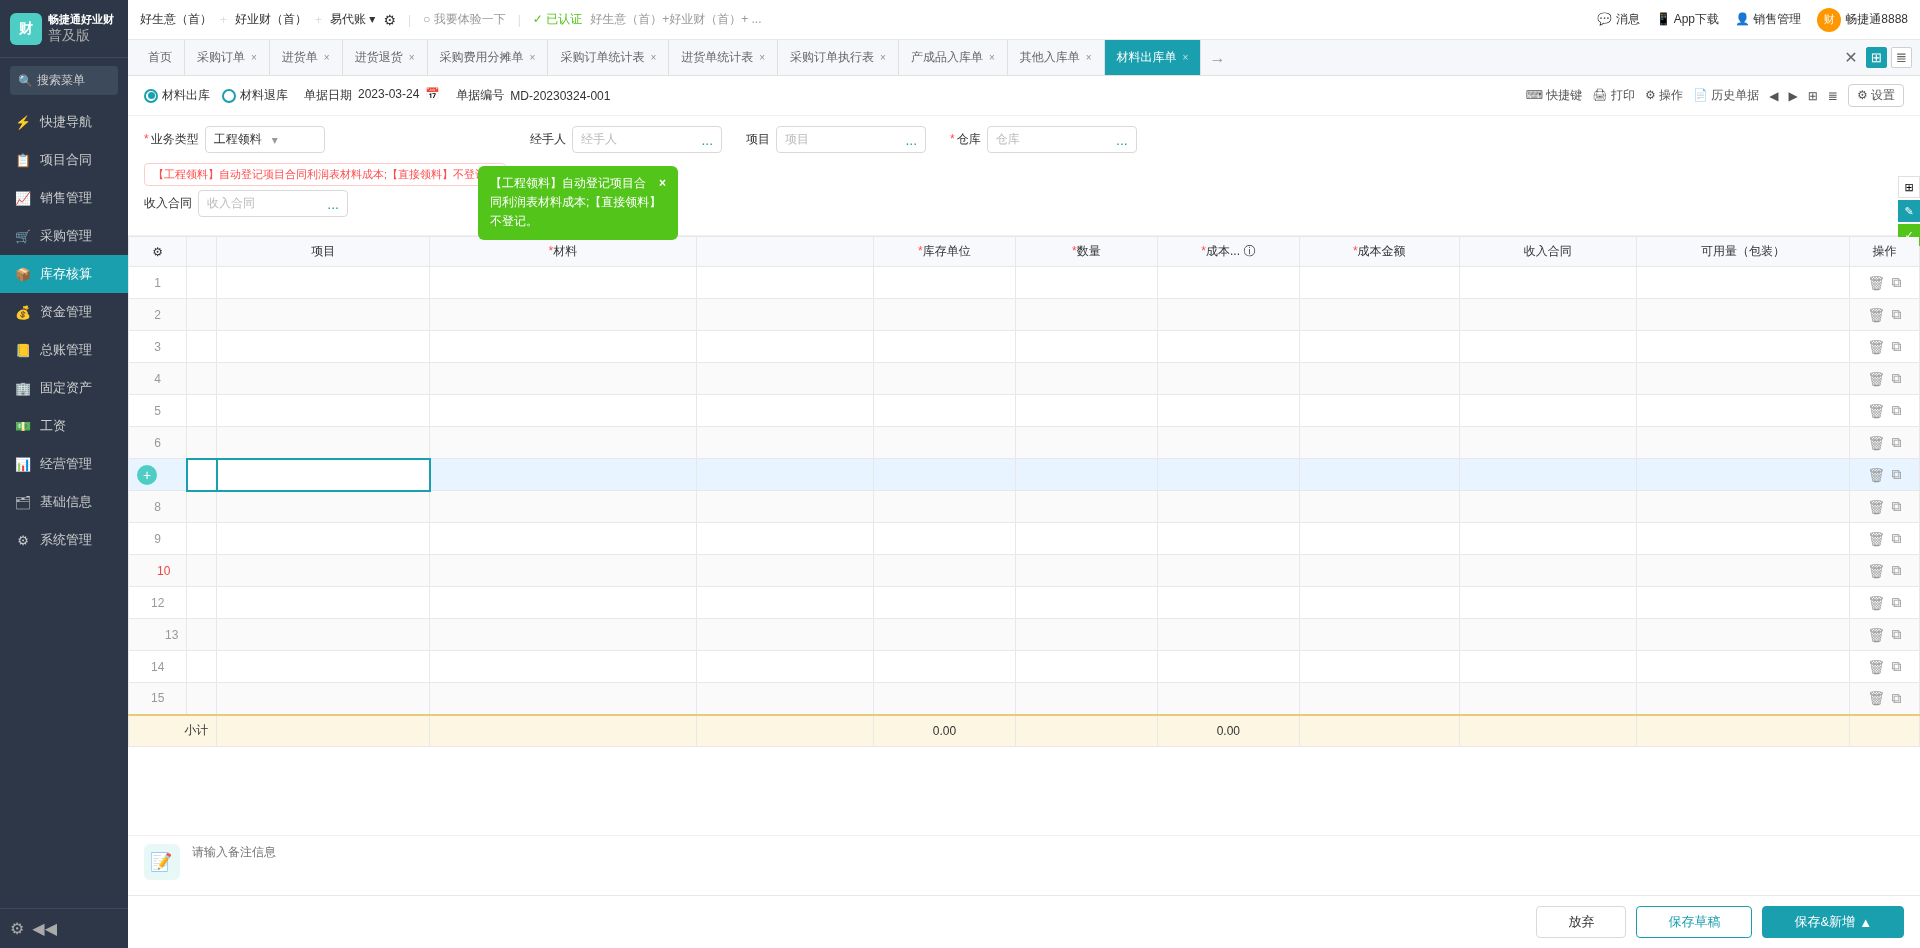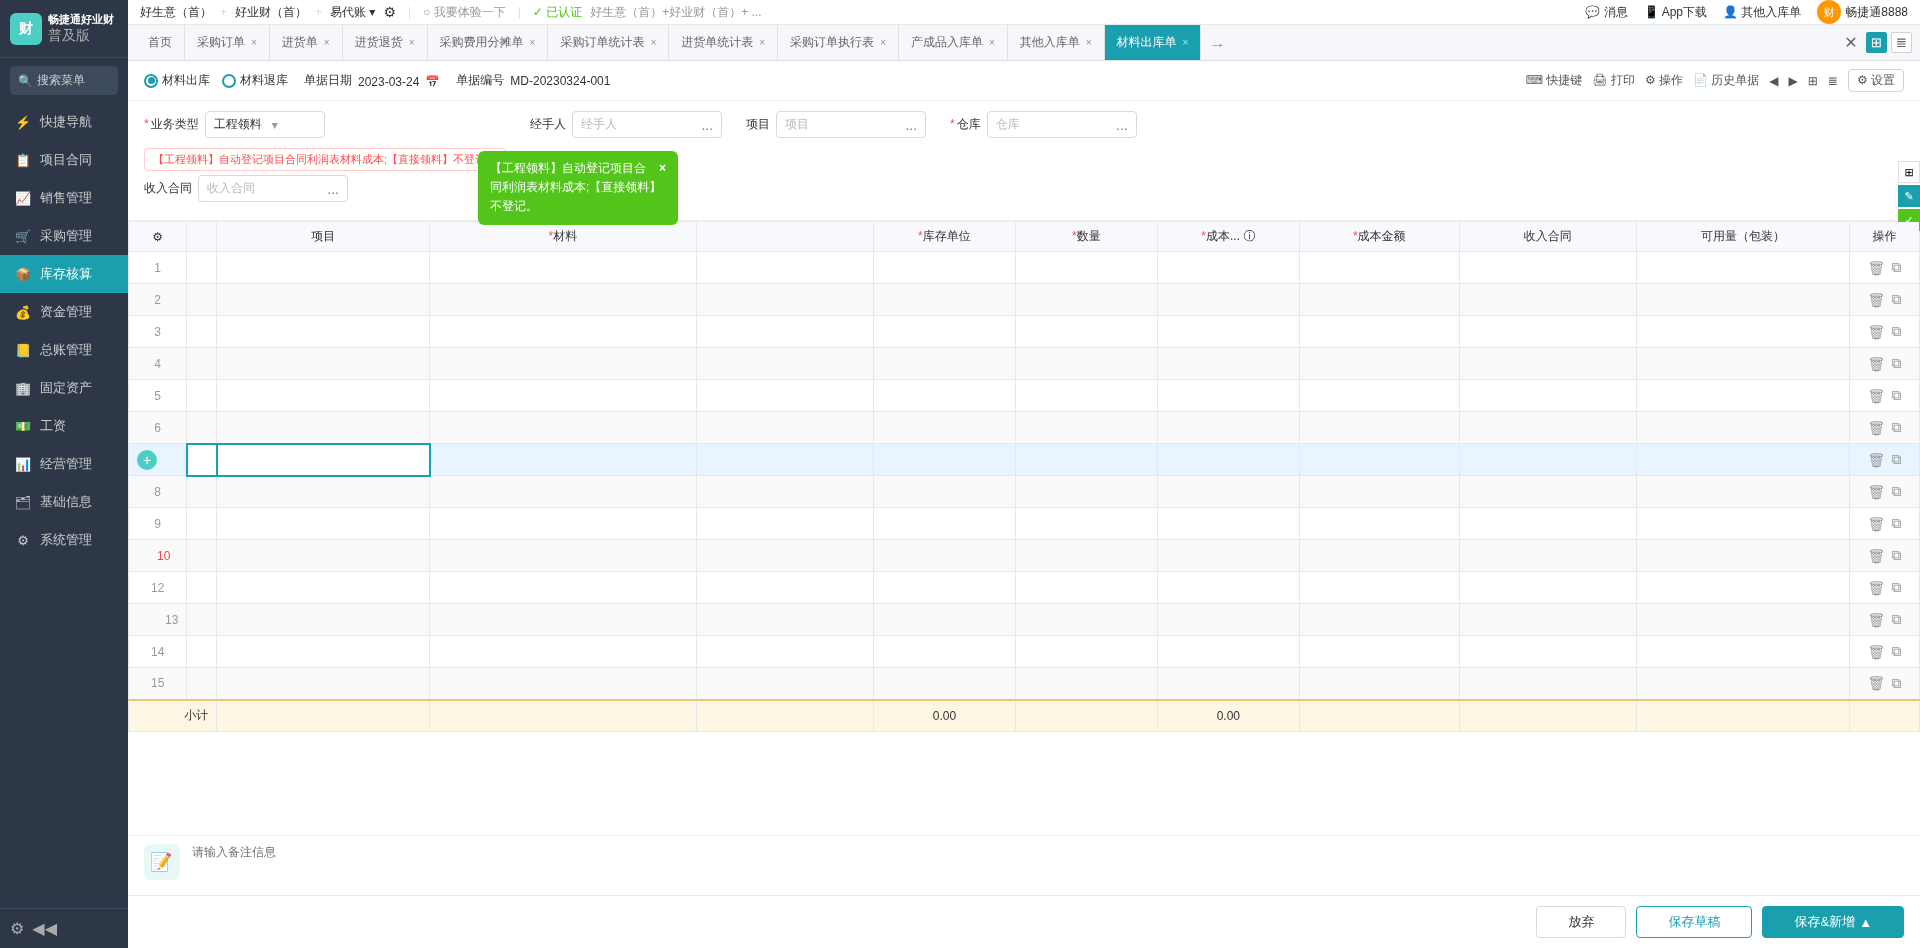--- a/index.html
+++ b/index.html
@@ -15,42 +15,42 @@
     .sidebar-item { display: flex; align-items: center; gap: 8px; padding: 10px 14px; color: #ccc; cursor: pointer; font-size: 13px; }
     .sidebar-item.active { background: #1a9fae; color: white; }
     .sidebar-item-icon { width: 18px; height: 18px; display: flex; align-items: center; justify-content: center; flex-shrink: 0; }
     .sidebar-bottom { padding: 10px; display: flex; gap: 8px; border-top: 1px solid #3d4a5c; }
     .sidebar-bottom-btn { background: none; border: none; color: #aaa; cursor: pointer; font-size: 16px; }
 
     
     .main { flex: 1; display: flex; flex-direction: column; overflow: hidden; }
 
     
-    .topbar { background: #fff; border-bottom: 1px solid #e8e8e8; padding: 0 12px; display: flex; align-items: center; height: 25px; gap: 8px; }
+    .topbar { background: #fff; border-bottom: 1px solid #e8e8e8; padding: 0 12px; display: flex; align-items: center; height: 40px; gap: 8px; }
     .topbar-item { font-size: 12px; color: #333; cursor: pointer; display: flex; align-items: center; gap: 3px; white-space: nowrap; }
     .topbar-divider { color: #ddd; }
     .topbar-certified { color: #52c41a; display: flex; align-items: center; gap: 3px; }
     .topbar-right { margin-left: auto; display: flex; align-items: center; gap: 16px; }
     .topbar-right-item { display: flex; align-items: center; gap: 4px; color: #333; cursor: pointer; font-size: 12px; }
 
     
     .tabbar { background: #f5f7fa; border-bottom: 1px solid #e0e0e0; display: flex; align-items: center; padding: 0 8px; height: 36px; overflow-x: auto; }
     .tab { padding: 0 12px; height: 36px; display: flex; align-items: center; gap: 6px; font-size: 12px; color: #666; cursor: pointer; border-right: 1px solid #e0e0e0; white-space: nowrap; flex-shrink: 0; }
     .tab.active { background: #1a9fae; color: white; }
     .tab-close { font-size: 10px; color: inherit; opacity: 0.7; cursor: pointer; }
     .tabbar-close { margin-left: auto; cursor: pointer; font-size: 16px; color: #666; padding: 4px; }
 
     
     .content { flex: 1; background: #fff; overflow: auto; display: flex; flex-direction: column; }
     .form-header { padding: 8px 16px; border-bottom: 1px solid #f0f0f0; display: flex; align-items: center; gap: 16px; }
     .radio-group { display: flex; align-items: center; gap: 12px; }
     .radio-label { display: flex; align-items: center; gap: 4px; cursor: pointer; }
     .radio-dot { width: 14px; height: 14px; border-radius: 50%; border: 2px solid #1a9fae; display: flex; align-items: center; justify-content: center; }
     .radio-dot.checked::after { content: ''; width: 7px; height: 7px; border-radius: 50%; background: #1a9fae; display: block; }
-    .form-date { display: flex; align-items: flex-end; gap: 6px; font-size: 12px; }
+    .form-date { display: flex; align-items: flex-start; gap: 6px; font-size: 12px; }
     .form-num { display: flex; align-items: center; gap: 6px; font-size: 12px; }
     .header-actions { margin-left: auto; display: flex; align-items: center; gap: 10px; }
     .header-action-btn { background: none; border: none; cursor: pointer; font-size: 12px; color: #555; display: flex; align-items: center; gap: 3px; }
     .settings-btn { background: none; border: 1px solid #d0d0d0; border-radius: 4px; padding: 2px 8px; cursor: pointer; font-size: 12px; color: #555; display: flex; align-items: center; gap: 3px; }
 
     
     .form-fields { padding: 10px 16px; display: flex; gap: 0; flex-wrap: wrap; border-bottom: 1px solid #f0f0f0; position: relative; }
     .form-row { display: flex; align-items: flex-start; gap: 0; width: 100%; }
     .form-group { display: flex; align-items: center; gap: 6px; margin-right: 24px; margin-bottom: 8px; }
     .required-star { color: #ff4d4f; margin-right: 2px; }
@@ -184,21 +184,21 @@
     <span class="topbar-item">易代账 ▾</span>
     <button class="topbar-item" style="border:none;background:none;font-size:14px;">⚙</button>
     <span style="color:#ddd;margin:0 4px;">|</span>
     <span class="topbar-item" style="color:#999;">○ 我要体验一下</span>
     <span style="color:#ddd;margin:0 4px;">|</span>
     <span class="topbar-certified">✓ 已认证</span>
     <span class="topbar-item" style="color:#999;">好生意（首）+好业财（首）+ ...</span>
     <div class="topbar-right">
       <span class="topbar-right-item">💬 消息</span>
       <span class="topbar-right-item">📱 App下载</span>
-      <span class="topbar-right-item">👤 其他入库单</span>
+      <span class="topbar-right-item">👤 销售管理</span>
       <span class="topbar-right-item">
         <span style="width:24px;height:24px;background:#ff9800;border-radius:50%;display:inline-flex;align-items:center;justify-content:center;color:white;font-size:11px;">财</span>
         畅捷通8888
       </span>
     </div>
   </div>
 
   <div class="tabbar">
     <div class="tab">
         <span>首页</span>

